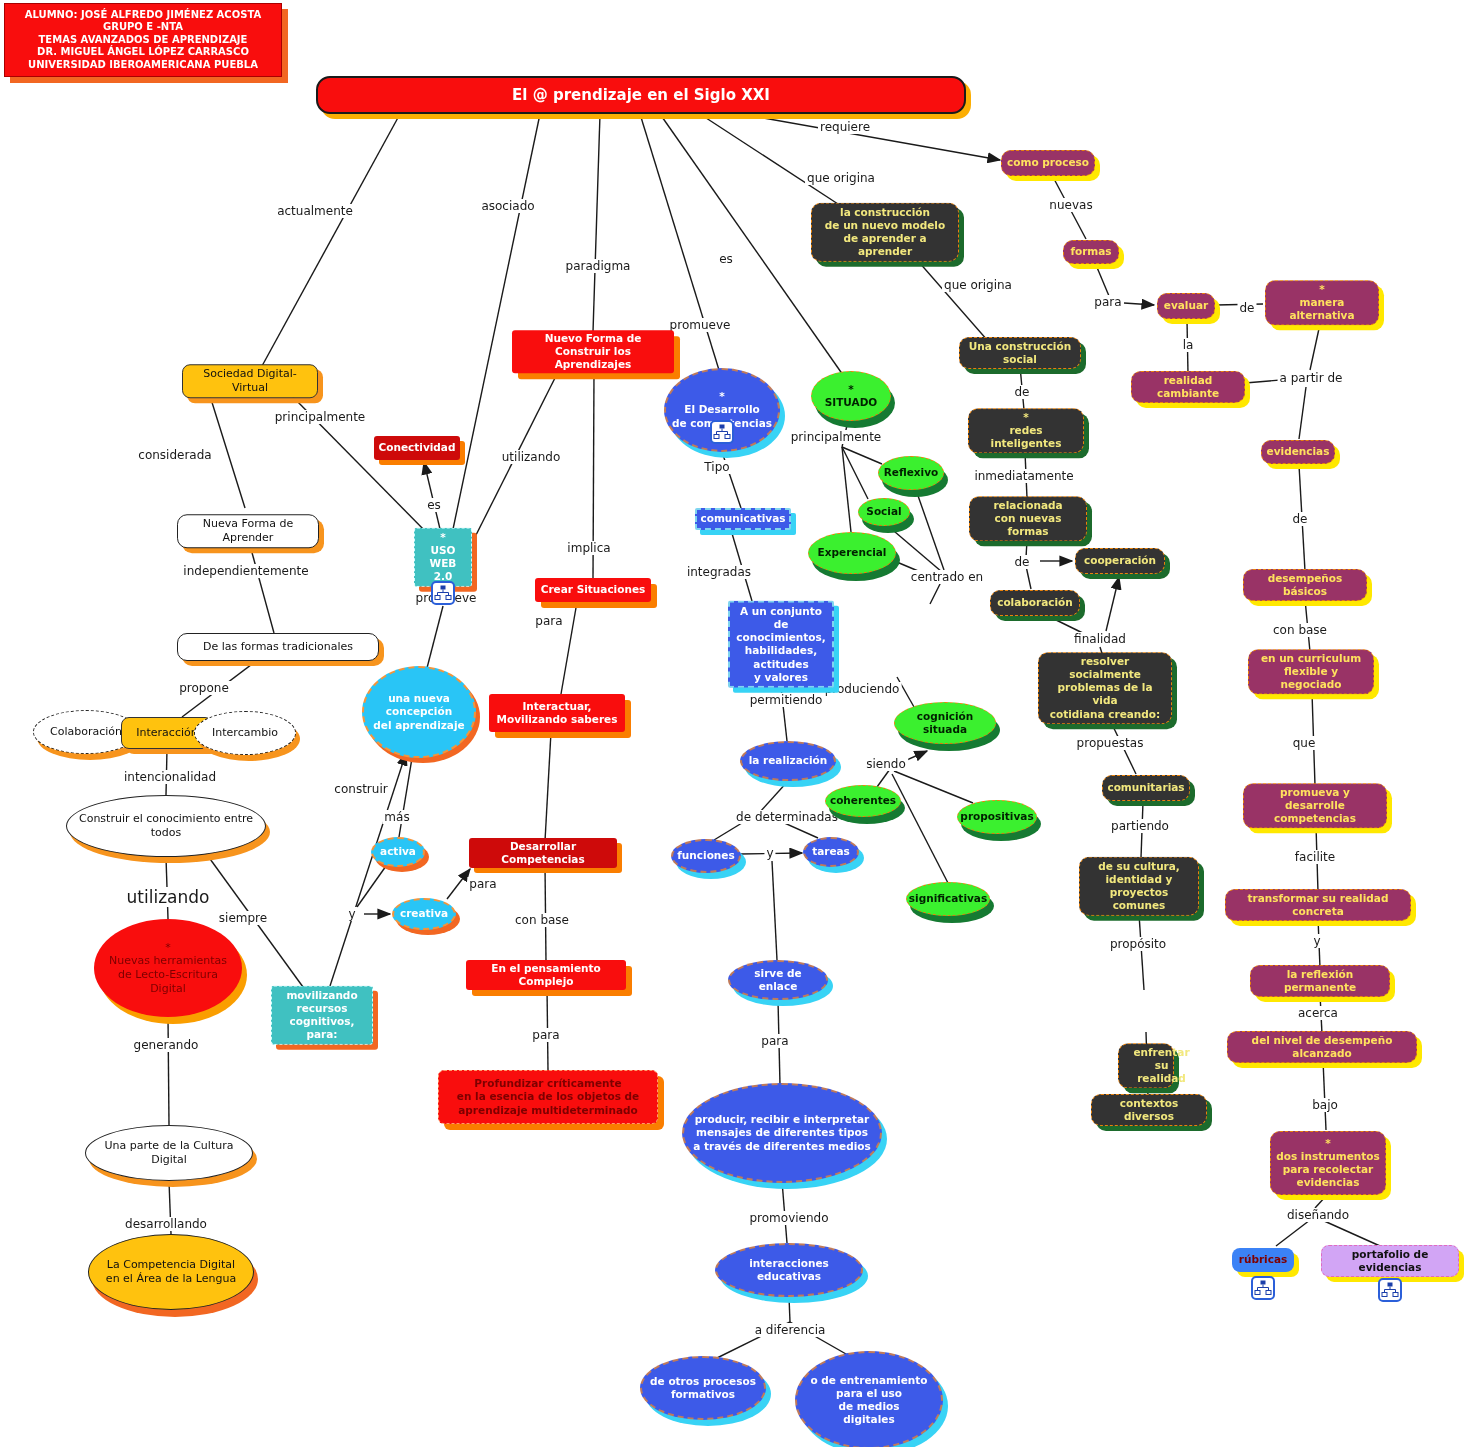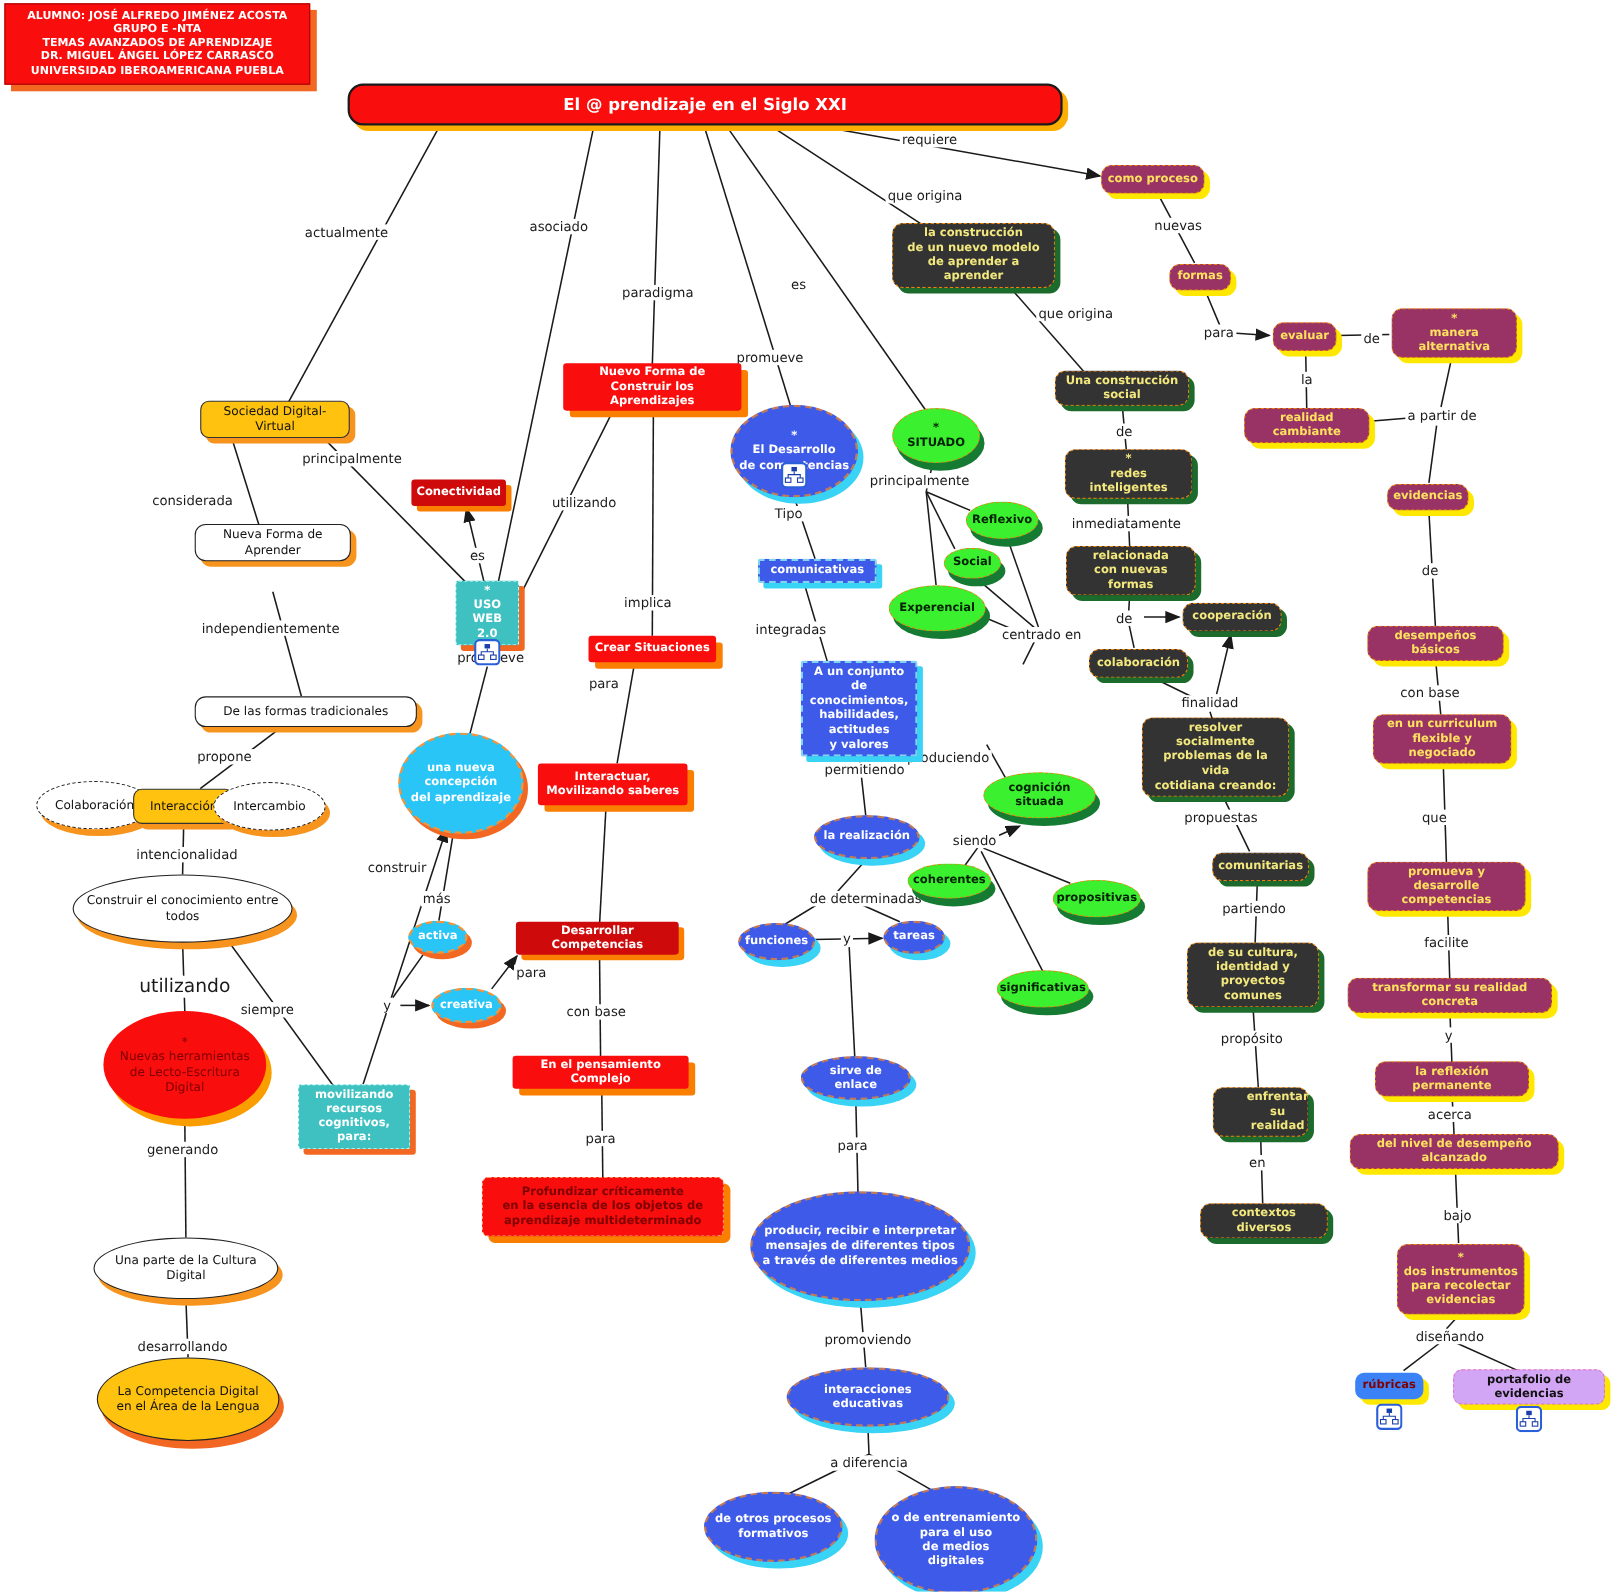--- a/index.html
+++ b/index.html
@@ -138,21 +138,21 @@
       <line x1="1310" y1="1220" x2="1276" y2="1246" stroke="#1a1a1a" stroke-width="1.4"></line>
       <line x1="1322" y1="1220" x2="1380" y2="1246" stroke="#1a1a1a" stroke-width="1.4"></line>
     </svg>
   <div class="node info" style="left:143px;top:40px;width:278px;height:74px;">ALUMNO: JOSÉ ALFREDO JIMÉNEZ ACOSTA
 GRUPO E -NTA
 TEMAS AVANZADOS DE APRENDIZAJE
 DR. MIGUEL ÁNGEL LÓPEZ CARRASCO
 UNIVERSIDAD IBEROAMERICANA PUEBLA</div>
   <div class="node title" style="left:641px;top:95px;width:650px;height:38px;">El @ prendizaje en el Siglo XXI</div>
 <div class="node yellow-rect" style="left: 250px; top: 381px; width: 136px; min-height: 30px;">Sociedad Digital-Virtual</div>
-    <div class="node white-rect" style="left: 248px; top: 493px; width: 142px; min-height: 30px;">Nueva Forma de Aprender</div>
+    <div class="node white-rect" style="left: 248px; top: 531px; width: 142px; min-height: 30px;">Nueva Forma de Aprender</div>
     <div class="node white-rect" style="left: 278px; top: 647px; width: 202px; min-height: 28px;">De las formas tradicionales</div>
     <div class="node white-ellipse-dashed" style="left: 86px; top: 732px; width: 106px; min-height: 44px;">Colaboración</div>
     <div class="node yellow-rect" style="left: 167px; top: 733px; width: 92px; min-height: 32px;">Interacción</div>
     <div class="node white-ellipse-dashed" style="left: 245px; top: 733px; width: 102px; min-height: 44px;">Intercambio</div>
     <div class="node white-ellipse" style="left: 166px; top: 826px; width: 200px; min-height: 62px;">Construir el conocimiento entre todos</div>
     <div class="node red-ellipse" style="left: 168px; top: 968px; width: 148px; min-height: 98px;">*
 Nuevas herramientas
 de Lecto-Escritura
 Digital</div>
     <div class="node white-ellipse" style="left: 169px; top: 1153px; width: 168px; min-height: 56px;">Una parte de la Cultura Digital</div>
@@ -177,21 +177,21 @@
 Movilizando saberes</div>
     <div class="node darkred-rect" style="left: 543px; top: 853px; width: 148px; min-height: 24px;">Desarrollar Competencias</div>
     <div class="node red-rect" style="left: 546px; top: 975px; width: 160px; min-height: 24px;">En el pensamiento Complejo</div>
     <div class="node redtext-rect" style="left: 548px; top: 1097px; width: 220px; min-height: 54px;">Profundizar críticamente
 en la esencia de los objetos de
 aprendizaje multideterminado</div>
     <div class="node blue-ellipse" style="left: 722px; top: 410px; width: 116px; min-height: 84px;">*
 El Desarrollo
 de competencias
  </div>
-    <div class="node blue-rect" style="left: 743px; top: 519px; width: 108px; min-height: 22px;">comunicativas</div>
+    <div class="node blue-rect" style="left: 743px; top: 519px; width: 96px; min-height: 22px;">comunicativas</div>
     <div class="node blue-rect" style="left: 781px; top: 644px; width: 106px; min-height: 86px;">A un conjunto de
 conocimientos,
 habilidades,
 actitudes
 y valores</div>
     <div class="node blue-ellipse" style="left: 788px; top: 761px; width: 96px; min-height: 40px;">la realización</div>
     <div class="node blue-ellipse" style="left: 706px; top: 856px; width: 70px; min-height: 34px;">funciones</div>
     <div class="node blue-ellipse" style="left: 831px; top: 852px; width: 56px; min-height: 30px;">tareas</div>
     <div class="node blue-ellipse" style="left: 778px; top: 980px; width: 100px; min-height: 40px;">sirve de enlace</div>
     <div class="node blue-ellipse" style="left: 782px; top: 1133px; width: 200px; min-height: 100px;">producir, recibir e interpretar
@@ -223,21 +223,21 @@
 con nuevas formas</div>
     <div class="node dark-rect" style="left: 1120px; top: 561px; width: 90px; min-height: 26px;">cooperación</div>
     <div class="node dark-rect" style="left: 1035px; top: 603px; width: 90px; min-height: 26px;">colaboración</div>
     <div class="node dark-rect" style="left: 1105px; top: 688px; width: 134px; min-height: 54px;">resolver socialmente
 problemas de la vida
 cotidiana creando:</div>
     <div class="node dark-rect" style="left: 1146px; top: 788px; width: 88px; min-height: 26px;">comunitarias</div>
     <div class="node dark-rect" style="left: 1139px; top: 886px; width: 120px; min-height: 54px;">de su cultura,
 identidad y
 proyectos comunes</div>
-    <div class="node dark-rect" style="left: 1146px; top: 1011px; width: 87px; min-height: 40px; padding-left: 36px;">enfrentar
+    <div class="node dark-rect" style="left: 1146px; top: 1066px; width: 56px; min-height: 40px; padding-left: 36px;">enfrentar
 su realidad</div>
     <div class="node dark-rect" style="left: 1149px; top: 1110px; width: 116px; min-height: 24px;">contextos diversos</div>
     <div class="node maroon-rect" style="left: 1048px; top: 163px; width: 94px; min-height: 26px;">como proceso</div>
     <div class="node maroon-rect" style="left: 1091px; top: 252px; width: 56px; min-height: 24px;">formas</div>
     <div class="node maroon-rect" style="left: 1186px; top: 306px; width: 58px; min-height: 26px;">evaluar</div>
     <div class="node maroon-rect" style="left: 1322px; top: 303px; width: 114px; min-height: 40px;">*
 manera alternativa</div>
     <div class="node maroon-rect" style="left: 1188px; top: 387px; width: 114px; min-height: 24px;">realidad cambiante</div>
     <div class="node maroon-rect" style="left: 1298px; top: 452px; width: 74px; min-height: 24px;">evidencias</div>
     <div class="node maroon-rect" style="left: 1305px; top: 585px; width: 124px; min-height: 26px;">desempeños básicos</div>

